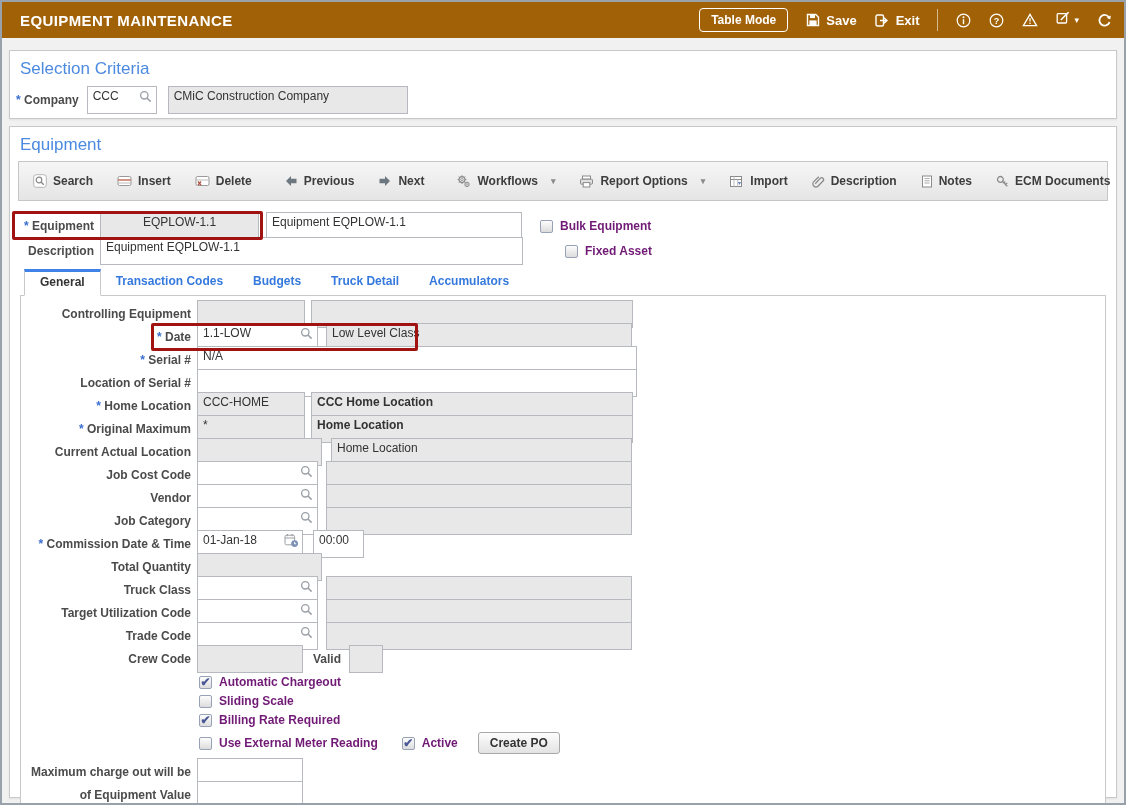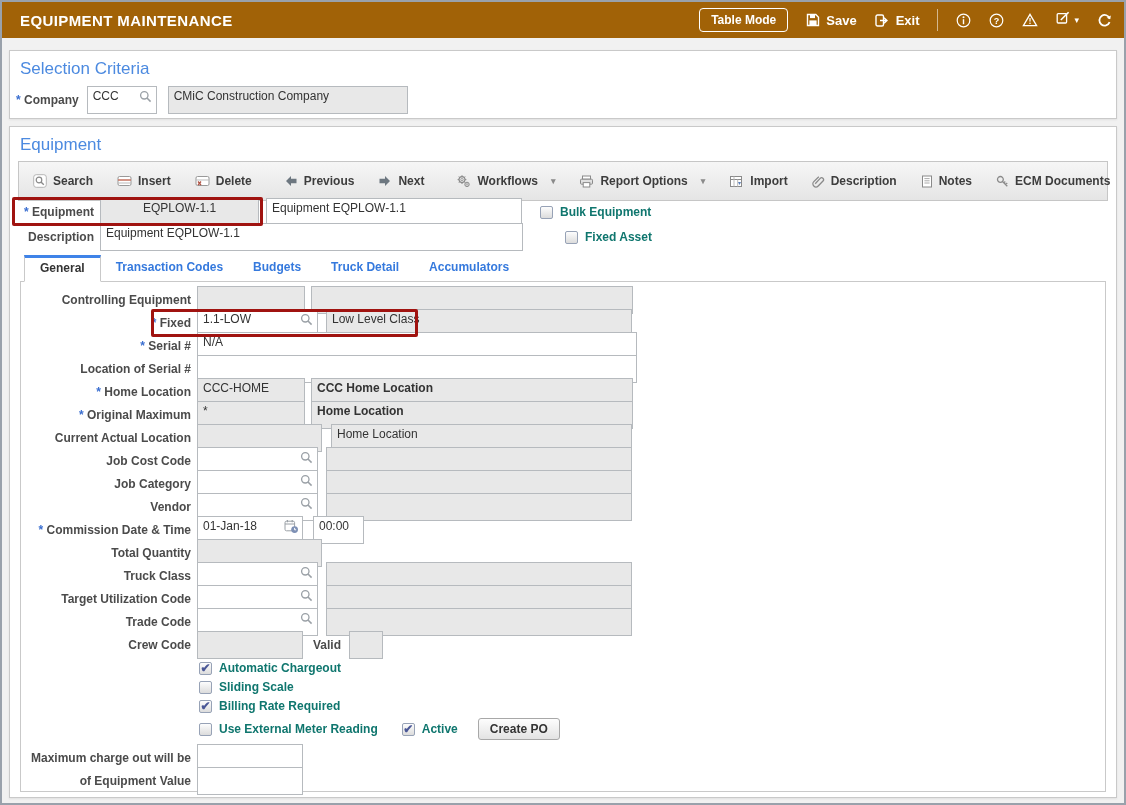--- a/index.html
+++ b/index.html
@@ -34,26 +34,26 @@
 
   
   .toolbar { display:flex; align-items:center; height:40px; margin:6px 8px 0 8px; padding:4px 14px;
              background:linear-gradient(#f6f6f6,#e5e5e5); border:1px solid #c6c6c6; }
   .tbi { display:flex; align-items:center; gap:6px; font-size:12px; font-weight:bold; color:#3d3d3d; cursor:pointer; white-space:nowrap; }
   .mr { margin-right:24px; } .mrs { margin-right:16px; }
   .tbdiv { width:1px; height:18px; background:#c0c0c0; margin-right:16px; }
   .tcaret { color:#8a8a8a; font-size:9px; margin-left:7px; }
 
   
-  .eqrow { display:flex; align-items:center; padding-left:10px; margin-top:0; position:relative; height:22px; }
+  .eqrow { display:flex; align-items:center; padding-left:10px; margin-top:14px; position:relative; height:22px; }
   .eqlbl { width:74px; text-align:right; font-size:12px; font-weight:bold; color:#4b4b4b; flex:none; }
   .cb { width:13px; height:13px; border:1px solid #97a2b6; border-radius:2px; background:linear-gradient(#fdfdfd,#dcdcdc);
         display:flex; align-items:center; justify-content:center; flex:none; cursor:pointer; }
   .mk { color:#4a5796; font-size:12px; font-weight:bold; line-height:1; margin-top:-1px; }
-  .cblbl { font-size:12px; font-weight:bold; color:#0f766e; margin-left:7px; white-space:nowrap; }
+  .cblbl { font-size:12px; font-weight:bold; color:#701a75; margin-left:7px; white-space:nowrap; }
 
   .redbox { position:absolute; border:3px solid #a01310; border-radius:2px; pointer-events:none; z-index:3; }
 
   
   .tabs { display:flex; margin:7px 0 0 14px; position:relative; z-index:2; }
   .tab { padding:5px 15px 6px; font-size:12px; font-weight:bold; color:#3579dd; cursor:pointer; }
   .tab.active { background:#fff; border:1px solid #c9c9c9; border-top:3px solid #3f83e8; border-bottom:1px solid #fff;
                 color:#333; margin-bottom:-1px; padding-top:3px; }
 
   
@@ -283,21 +283,21 @@
     <div class="panel">
 
       <div class="row">
         <span class="lbl">Controlling Equipment</span>
         <span class="fld dis w-sm"></span>
         <span class="fld dis w-c2"></span>
       </div>
 
       <div class="row">
         <div class="redbox" style="left:130px; top:-4px; width:267px; height:28px;"></div>
-        <span class="lbl"><span class="star">*</span> <span>Fixed</span></span>
+        <span class="lbl"><span class="star">*</span> <span>Date</span></span>
         <span class="fld srch w-srch">
           <span>1.1-LOW</span>
           <svg width="13" height="13" viewBox="0 0 13 13">
               <circle cx="5.3" cy="5.3" r="3.7" fill="none" stroke="#9aa0a6" stroke-width="1.3"></circle>
               <line x1="8" y1="8" x2="11.6" y2="11.6" stroke="#9aa0a6" stroke-width="1.5"></line>
             </svg>
         </span>
         <span class="fld dis w-c2s">Low Level Class</span>
       </div>
 
@@ -335,33 +335,33 @@
           <span></span>
           <svg width="13" height="13" viewBox="0 0 13 13">
               <circle cx="5.3" cy="5.3" r="3.7" fill="none" stroke="#9aa0a6" stroke-width="1.3"></circle>
               <line x1="8" y1="8" x2="11.6" y2="11.6" stroke="#9aa0a6" stroke-width="1.5"></line>
             </svg>
         </span>
         <span class="fld dis w-c2s"></span>
       </div>
 
       <div class="row">
+        <span class="lbl">Vendor</span>
+        <span class="fld srch w-srch">
+          <span></span>
+          <svg width="13" height="13" viewBox="0 0 13 13">
+              <circle cx="5.3" cy="5.3" r="3.7" fill="none" stroke="#9aa0a6" stroke-width="1.3"></circle>
+              <line x1="8" y1="8" x2="11.6" y2="11.6" stroke="#9aa0a6" stroke-width="1.5"></line>
+            </svg>
+        </span>
+        <span class="fld dis w-c2s"></span>
+      </div>
+
+      <div class="row">
         <span class="lbl">Job Category</span>
-        <span class="fld srch w-srch">
-          <span></span>
-          <svg width="13" height="13" viewBox="0 0 13 13">
-              <circle cx="5.3" cy="5.3" r="3.7" fill="none" stroke="#9aa0a6" stroke-width="1.3"></circle>
-              <line x1="8" y1="8" x2="11.6" y2="11.6" stroke="#9aa0a6" stroke-width="1.5"></line>
-            </svg>
-        </span>
-        <span class="fld dis w-c2s"></span>
-      </div>
-
-      <div class="row">
-        <span class="lbl">Vendor</span>
         <span class="fld srch w-srch">
           <span></span>
           <svg width="13" height="13" viewBox="0 0 13 13">
               <circle cx="5.3" cy="5.3" r="3.7" fill="none" stroke="#9aa0a6" stroke-width="1.3"></circle>
               <line x1="8" y1="8" x2="11.6" y2="11.6" stroke="#9aa0a6" stroke-width="1.5"></line>
             </svg>
         </span>
         <span class="fld dis w-c2s"></span>
       </div>
 

